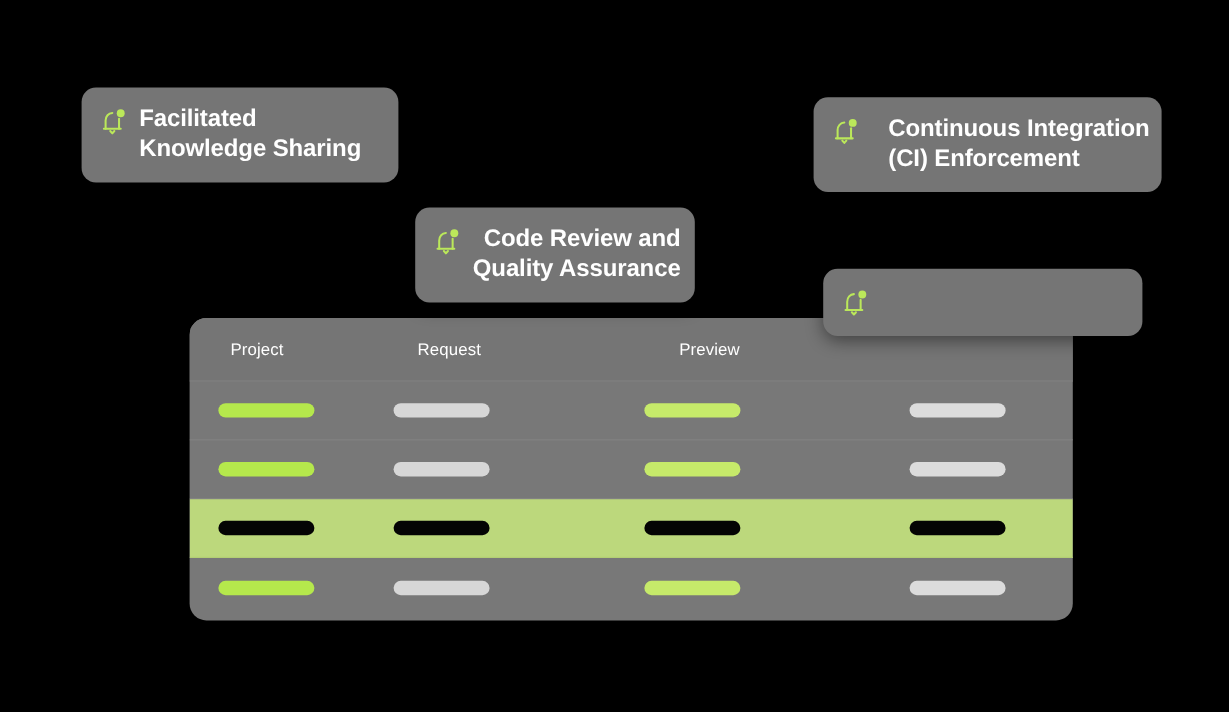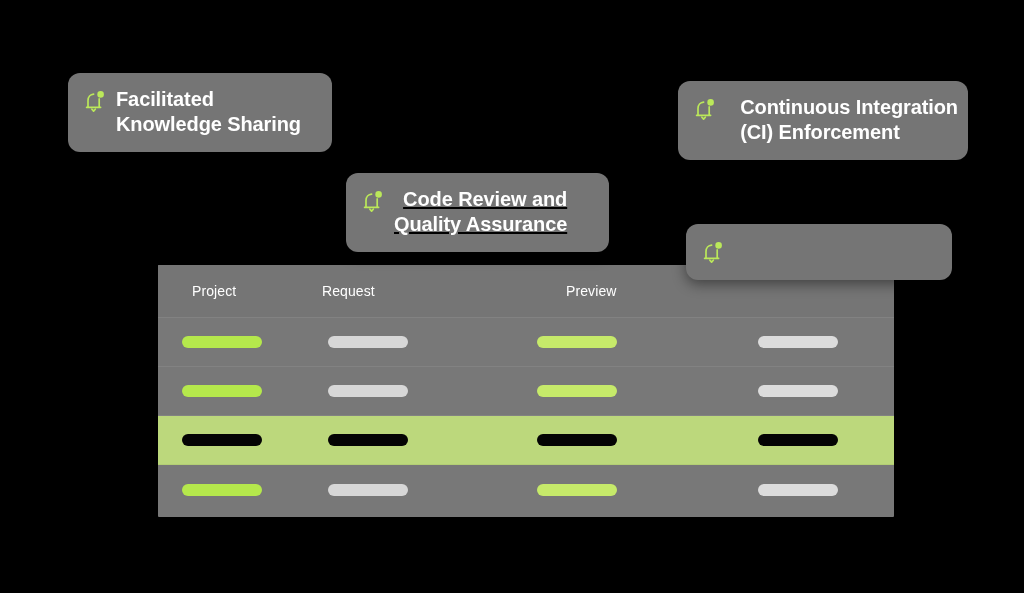--- a/index.html
+++ b/index.html
@@ -27,21 +27,21 @@
   }
 
   
   .table-panel {
     position: absolute;
     left: 158px;
     top: 265px;
     width: 736px;
     height: 252px;
     background: #787878;
-    border-radius: 1px;
+    border-radius: 14px;
     overflow: hidden;
     box-shadow: 0 2px 10px rgba(0,0,0,0.35);
   }
 
   .table-head {
     height: 53px;
     position: relative;
     background: #757575;
     border-bottom: 1px solid #828282;
   }
@@ -85,21 +85,21 @@
   .bar.gray-2  { background: #dcdcdc; }
   .bar.dark    { background: #040404; }
 
   
   .c1 { left: 24px;  }
   .c2 { left: 170px; }
   .c3 { left: 379px; }
   .c4 { left: 600px; }
 
   .th.c1 { left: 34px;  }
-  .th.c2 { left: 164px; }
+  .th.c2 { left: 190px; }
   .th.c3 { left: 408px; }
   .th.c4 { left: 606px; }
 
   
   .card {
     position: absolute;
     background: #757575;
     border-radius: 12px;
     padding: 14px 10px 15px 16px;
     display: flex;
@@ -123,21 +123,21 @@
     font-weight: 700;
     letter-spacing: -0.1px;
     white-space: pre-line;
   }
 
   .card.align-right .card-label { text-align: right; }
 
   
   #card-knowledge-sharing { left: 68px;  top: 73px;  width: 264px; }
   #card-ci-enforcement    { left: 678px; top: 81px;  width: 290px; justify-content: space-between; }
-  #card-code-review       { left: 346px; top: 173px; width: 263px; text-decoration: underline; }
+  #card-code-review       { left: 346px; top: 173px; width: 233px; }
   #card-documentation     { left: 686px; top: 224px; width: 266px; }
 </style>
 </head>
 <body>
 
 <div id="stage">
 
   <div class="table-panel">
 
     <div class="table-head">

